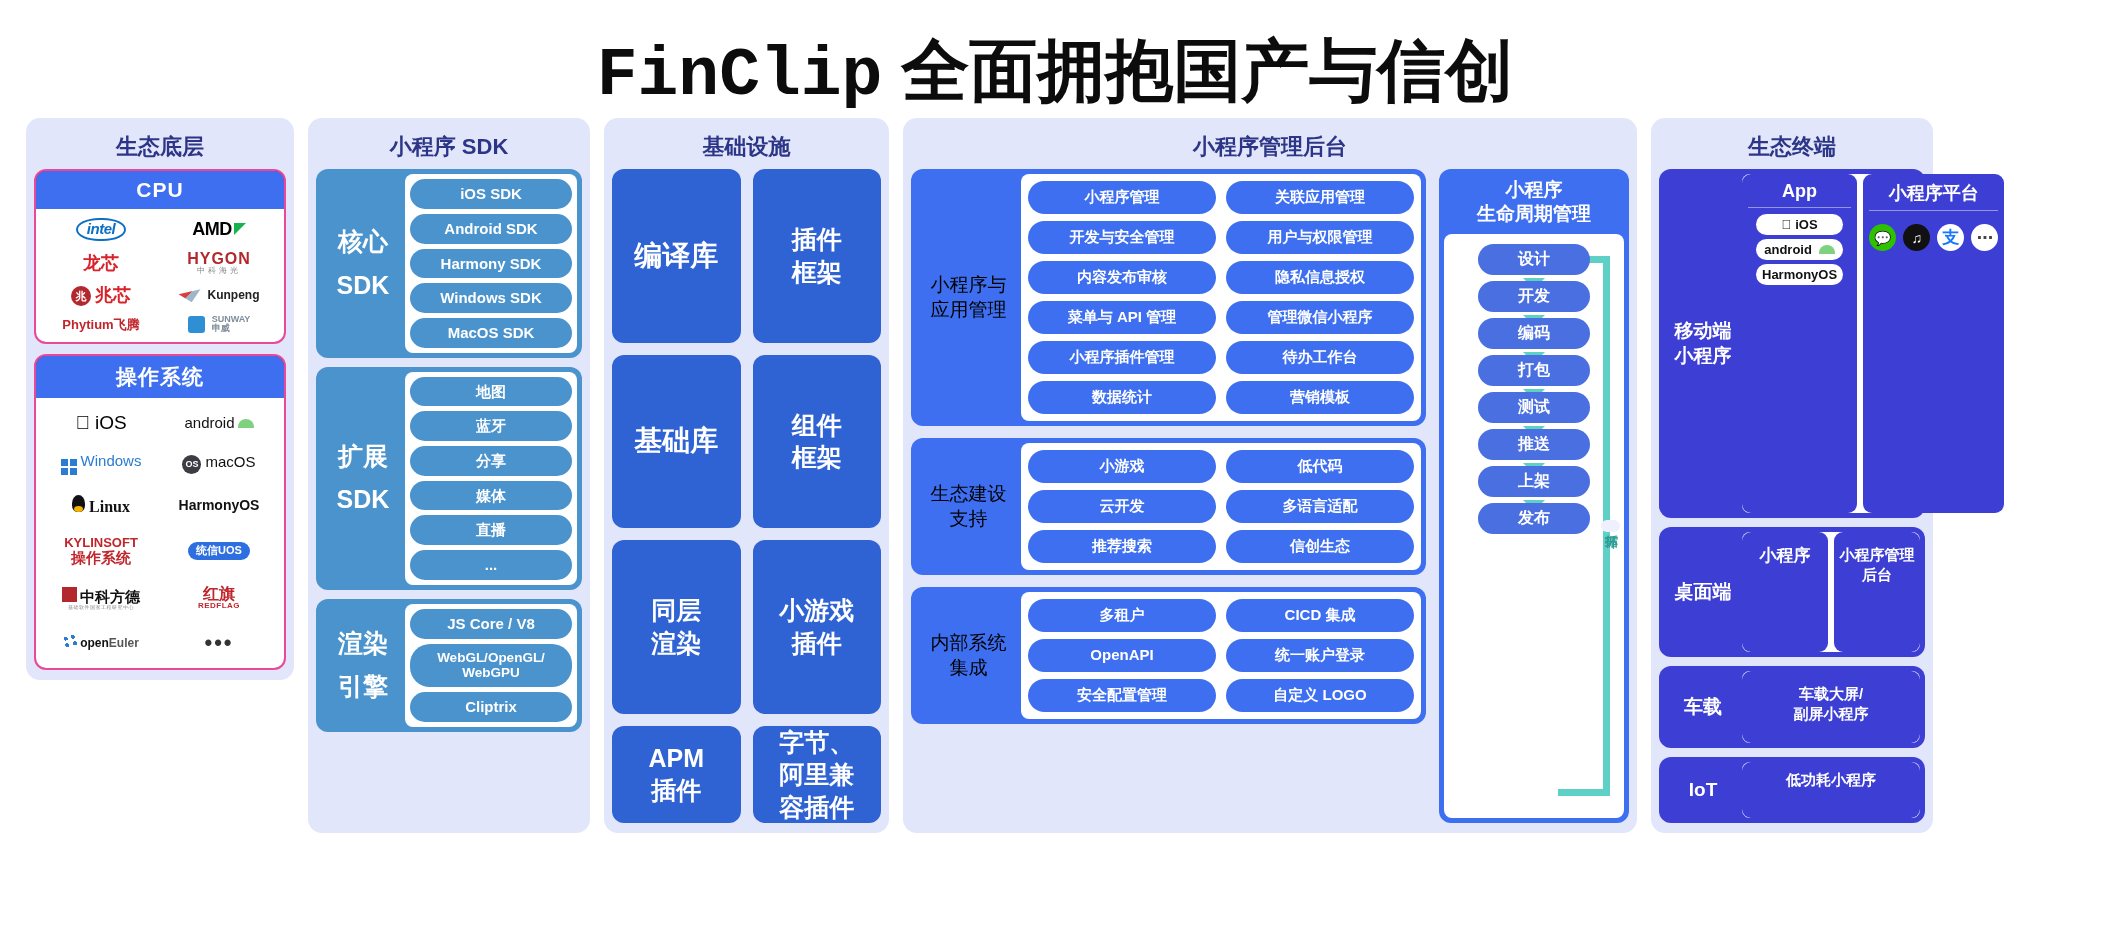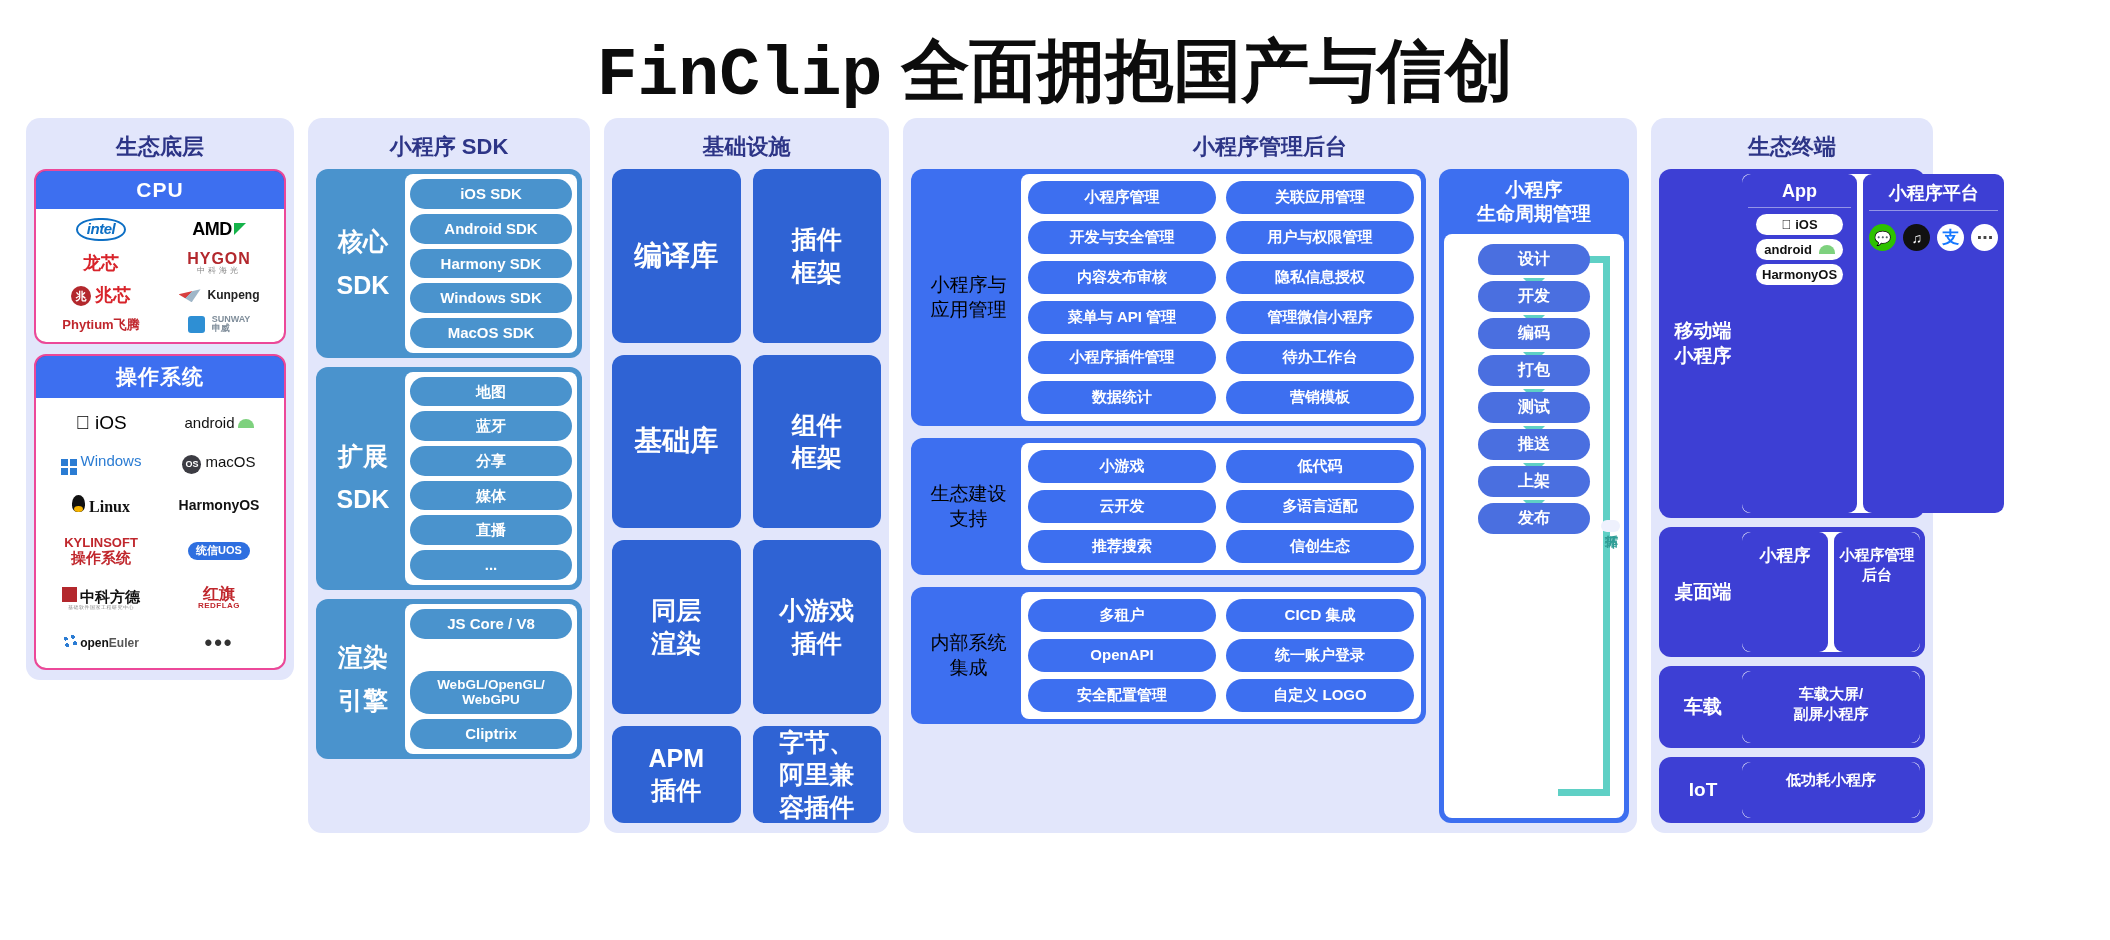--- a/index.html
+++ b/index.html
@@ -437,21 +437,21 @@
         </div>
       </div>
 
       <div class="sdk-block" style="margin-bottom:0;">
         <div class="sdk-label">
           <span>渲染</span>
           <span>引擎</span>
         </div>
         <div class="sdk-pills">
           <div class="pill">JS Core / V8</div>
-          <div class="pill sm" style="white-space:pre-line;margin-top:27px;">WebGL/OpenGL/
+          <div class="pill sm" style="white-space:pre-line;">WebGL/OpenGL/
 WebGPU</div>
           <div class="pill">Cliptrix</div>
         </div>
       </div>
     </div>
 
     <div class="col c3">
       <div class="col-title">基础设施</div>
       <div class="infra-grid">
         <div class="infra-cell">

